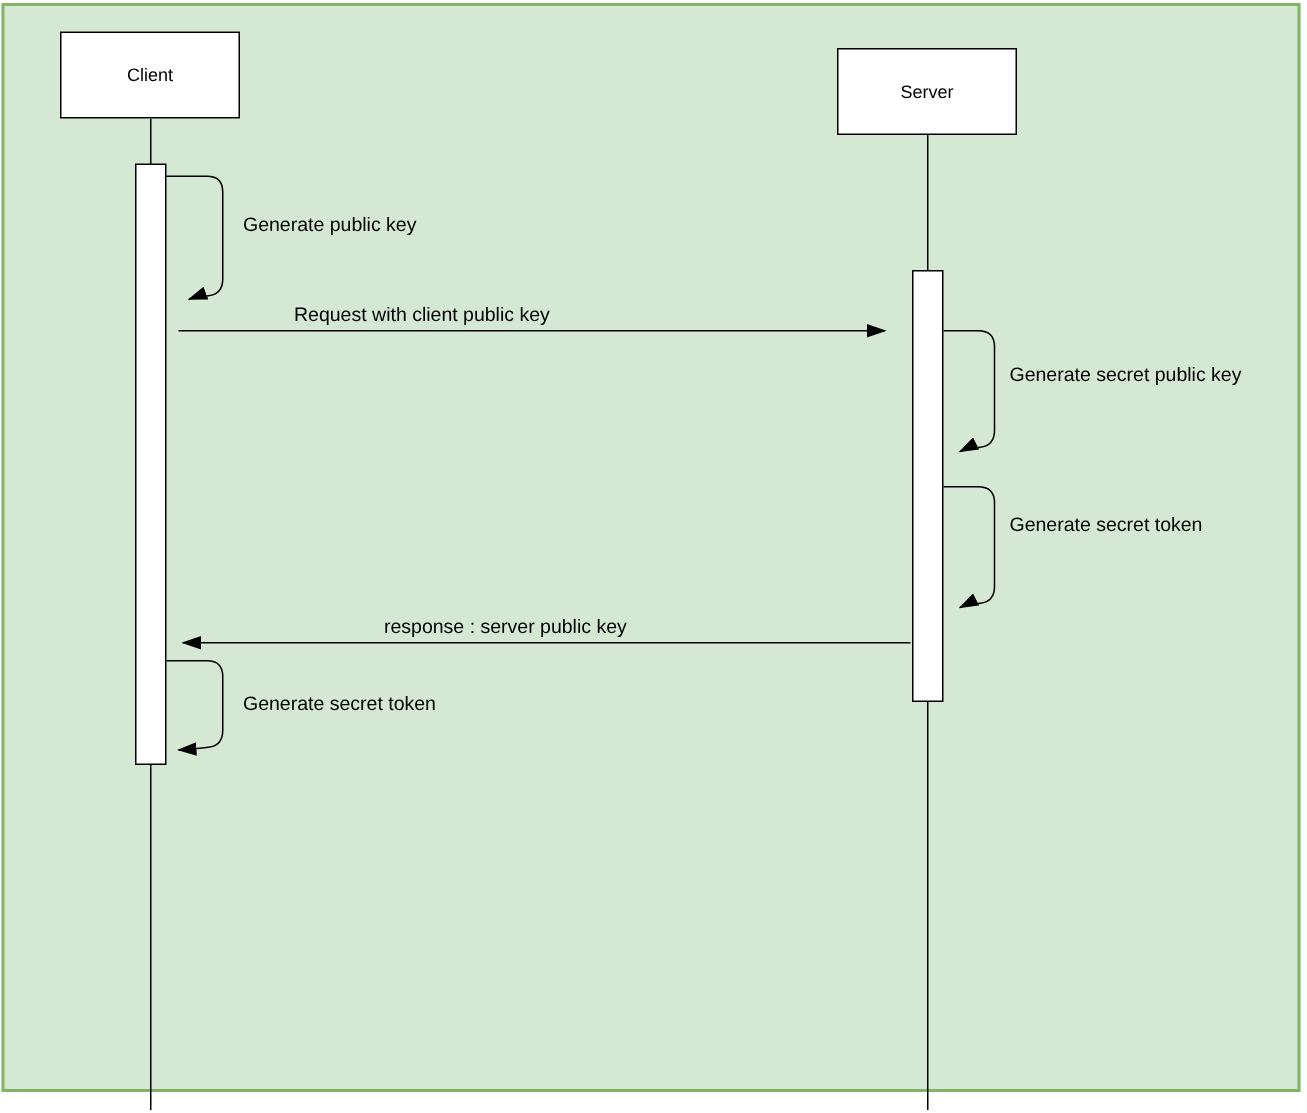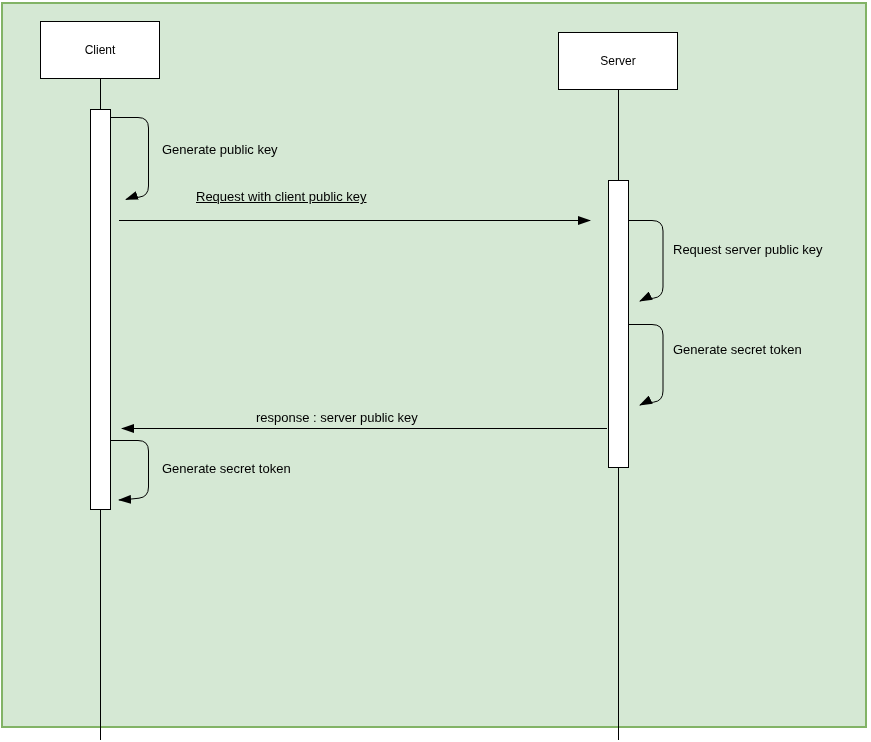--- a/index.html
+++ b/index.html
@@ -32,21 +32,21 @@
     font-size:12px;color:#000;
   }
   .actor-box.client{left:40px;top:21px;}
   .actor-box.server{left:558px;top:32px;}
   .msg-label{
     position:absolute;
     font-size:13px;line-height:14px;color:#000;
     white-space:nowrap;
   }
   .lbl-gen-public-key{left:162px;top:143px;}
-  .lbl-request{left:196px;top:190px;text-decoration:underline;}
+  .lbl-request{left:196px;top:203px;}
   .lbl-gen-server-public-key{left:673px;top:243px;}
   .lbl-gen-secret-token-server{left:673px;top:343px;}
   .lbl-response{left:208px;top:411px;margin-left:48px;}
   .lbl-gen-secret-token-client{left:162px;top:462px;}
 </style>
 </head>
 <body>
 
 <div class="canvas">
 
@@ -80,18 +80,18 @@
 
   <div class="actor-box client">
     <span>Client</span>
   </div>
   <div class="actor-box server">
     <span>Server</span>
   </div>
 
   <div class="msg-label lbl-gen-public-key">Generate public key</div>
   <div class="msg-label lbl-request">Request with client public key</div>
-  <div class="msg-label lbl-gen-server-public-key">Request server public key</div>
+  <div class="msg-label lbl-gen-server-public-key">Generate secret public key</div>
   <div class="msg-label lbl-gen-secret-token-server">Generate secret token</div>
   <div class="msg-label lbl-response">response : server public key</div>
   <div class="msg-label lbl-gen-secret-token-client">Generate secret token</div>
 
 </div>
 
 </body></html>

